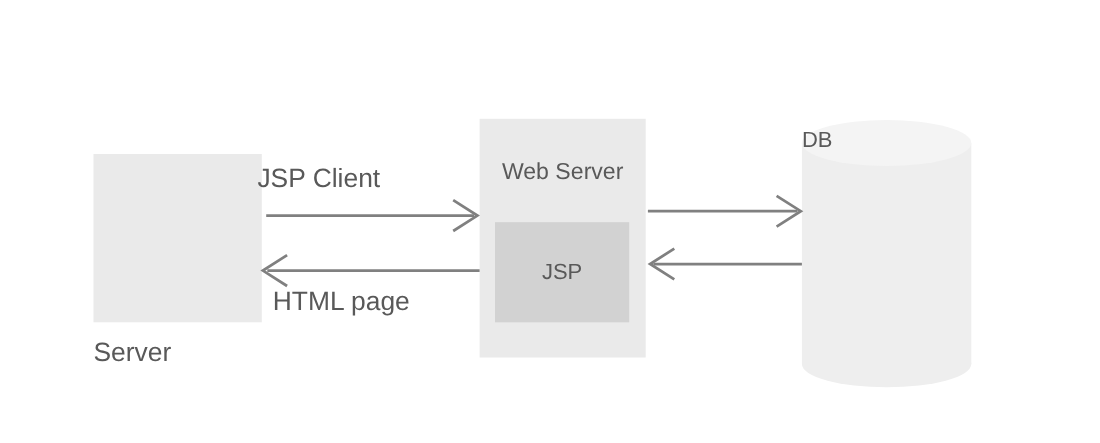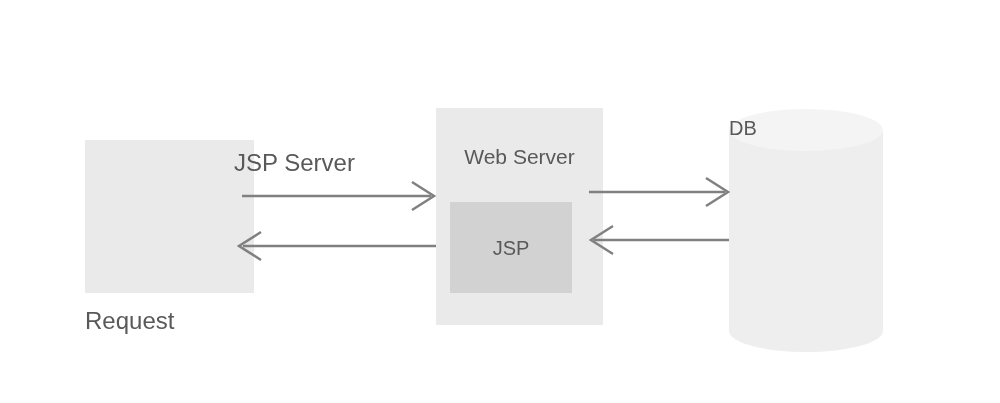--- a/index.html
+++ b/index.html
@@ -12,21 +12,20 @@
     width: 1000px;
     height: 403px;
     background: #ffffff;
     overflow: hidden;
     font-family: "Liberation Sans", "DejaVu Sans", sans-serif;
     color: #595959;
   }
   .node-box {
     position: absolute;
     background: #eaeaea;
-    padding-left: 16px;
   }
   .client-box {
     left: 85px; top: 140px;
     width: 153px; height: 153px;
   }
   .webserver-box {
     left: 436px; top: 108px;
     width: 151px; height: 217px;
   }
   .ws-title {
@@ -123,18 +122,19 @@
     </g>
 
     <g stroke="#808080" stroke-width="2.5" fill="none">
       <line x1="729" y1="240" x2="594" y2="240"></line>
       <polyline points="613,226 591,240 613,254"></polyline>
     </g>
   </svg>
 
   <div class="diagram-label db-label">DB</div>
 
-  <div class="diagram-label client-label">Request</div>
+  <div class="diagram-label client-label">Server</div>
 
-  <div class="diagram-label jsp-request-label">JSP Server</div>
+  <div class="diagram-label jsp-request-label">JSP Client</div>
 
+  <div class="diagram-label html-page-label">HTML page</div>
 
 </div>
 
 </body></html>

